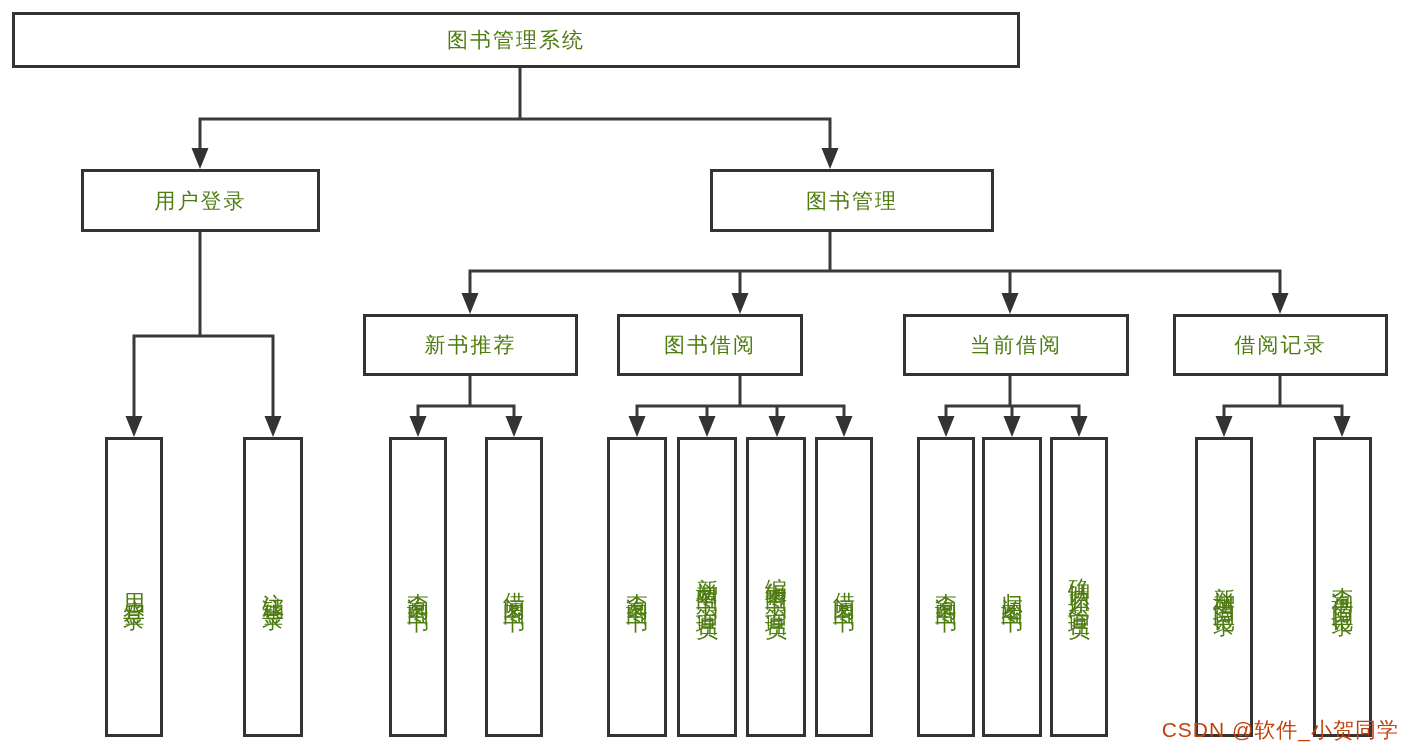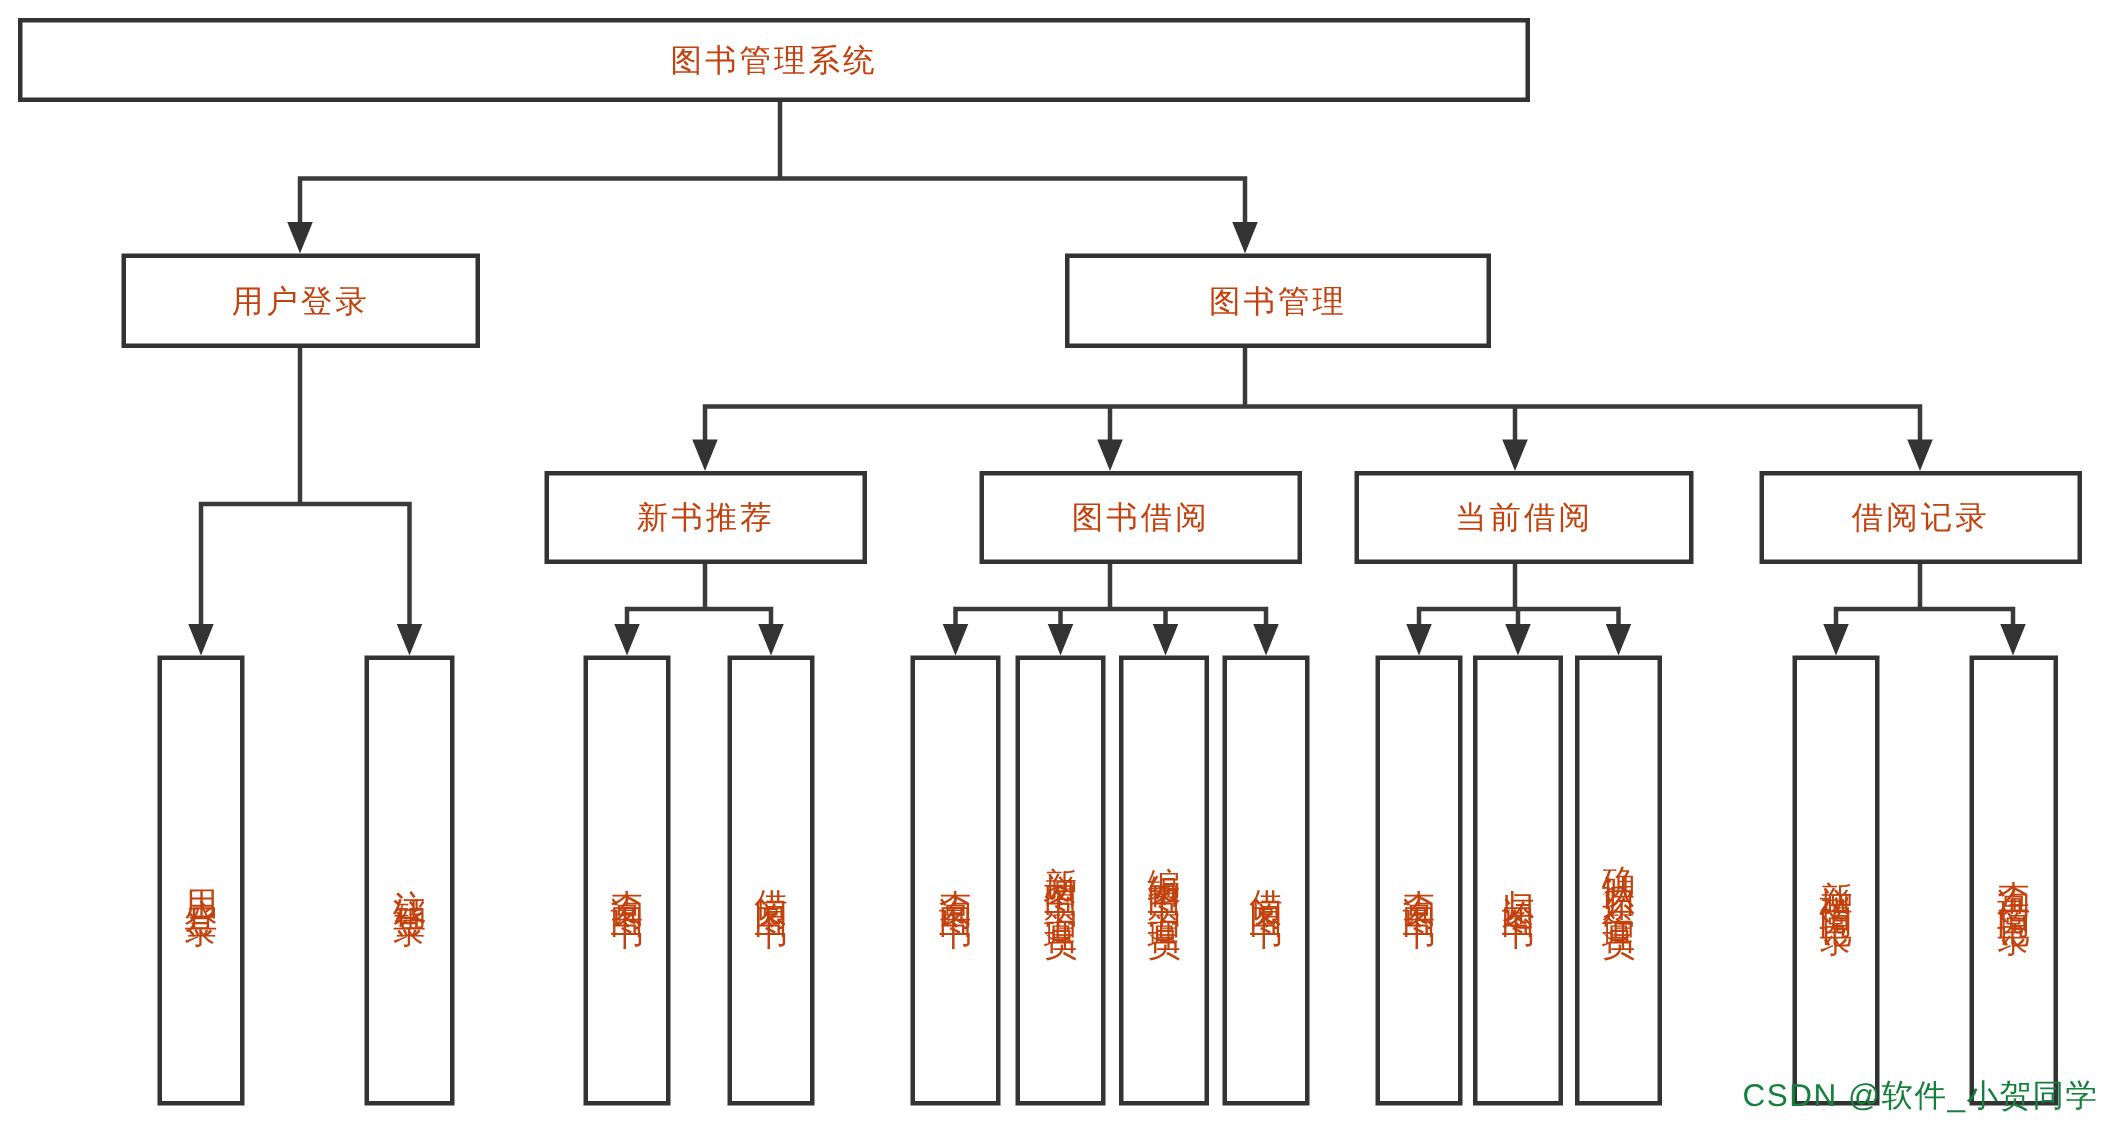--- a/index.html
+++ b/index.html
@@ -35,42 +35,42 @@
     position: absolute;
     box-sizing: border-box;
     background: #ffffff;
     border: 3px solid #333333;
     display: flex;
     align-items: center;
     justify-content: center;
     z-index: 2;
   }
   .box .lbl {
-    color: #c2410c;
+    color: #4d7c0f;
     white-space: nowrap;
   }
   .box.h .lbl {
     font-size: 21px;
     letter-spacing: 2px;
   }
   .box.v .lbl {
     writing-mode: vertical-rl;
     text-orientation: mixed;
     font-size: 22px;
     line-height: 1;
     letter-spacing: 6px;
     white-space: normal;
   }
   .watermark {
     position: absolute;
     right: 6px;
     bottom: 3px;
     font-size: 21px;
     letter-spacing: 1px;
-    color: #15803d;
+    color: #c2410c;
     z-index: 5;
     white-space: nowrap;
   }
 </style>
 </head>
 <body>
 
 <div class="canvas">
 
   <svg class="connectors" viewBox="0 0 1405 747" xmlns="http://www.w3.org/2000/svg">
@@ -104,21 +104,21 @@
   <div class="box h" style="left:81px;top:169px;width:239px;height:63px">
     <span class="lbl">用户登录</span>
   </div>
   <div class="box h" style="left:710px;top:169px;width:284px;height:63px">
     <span class="lbl">图书管理</span>
   </div>
 
   <div class="box h" style="left:363px;top:314px;width:215px;height:62px">
     <span class="lbl">新书推荐</span>
   </div>
-  <div class="box h" style="left:653px;top:314px;width:215px;height:62px">
+  <div class="box h" style="left:617px;top:314px;width:186px;height:62px">
     <span class="lbl">图书借阅</span>
   </div>
   <div class="box h" style="left:903px;top:314px;width:226px;height:62px">
     <span class="lbl">当前借阅</span>
   </div>
   <div class="box h" style="left:1173px;top:314px;width:215px;height:62px">
     <span class="lbl">借阅记录</span>
   </div>
 
   <div class="box v" style="left:105px;top:437px;width:58px;height:300px">

